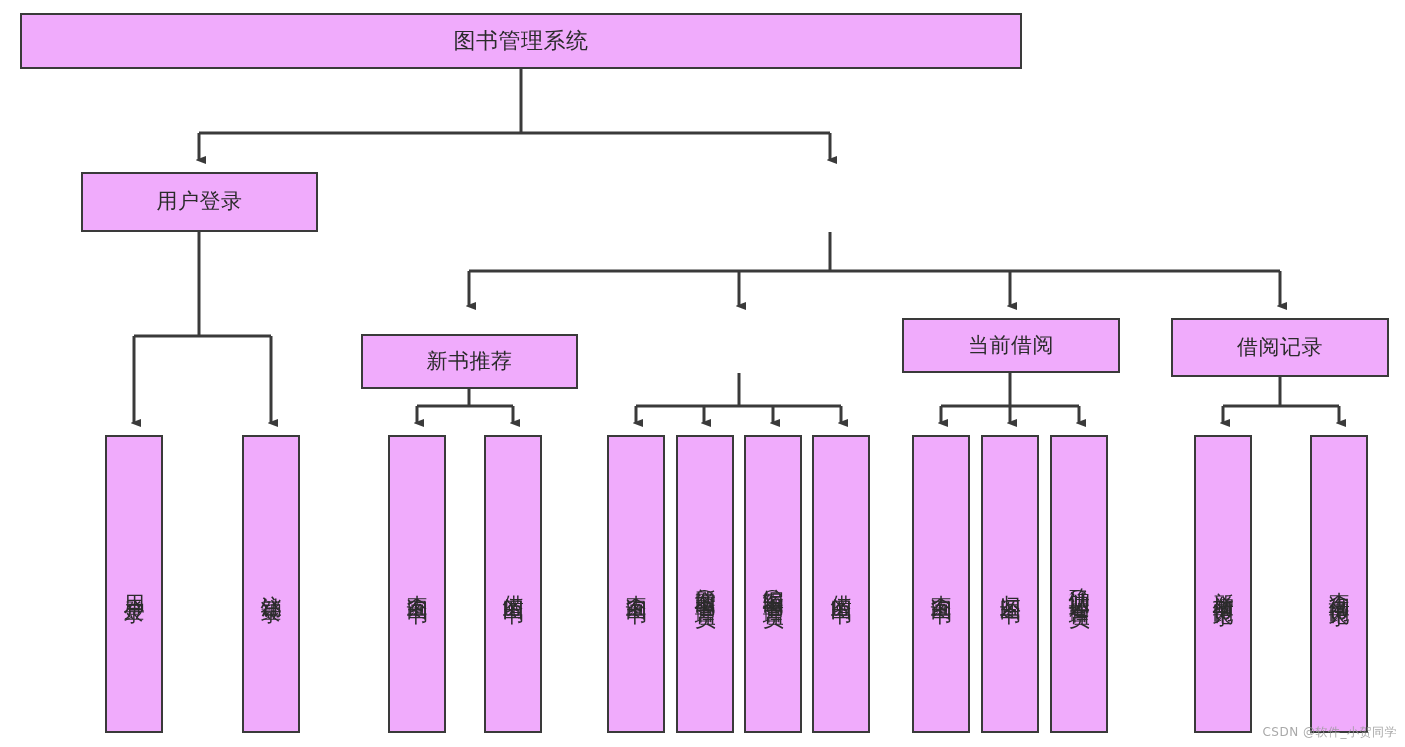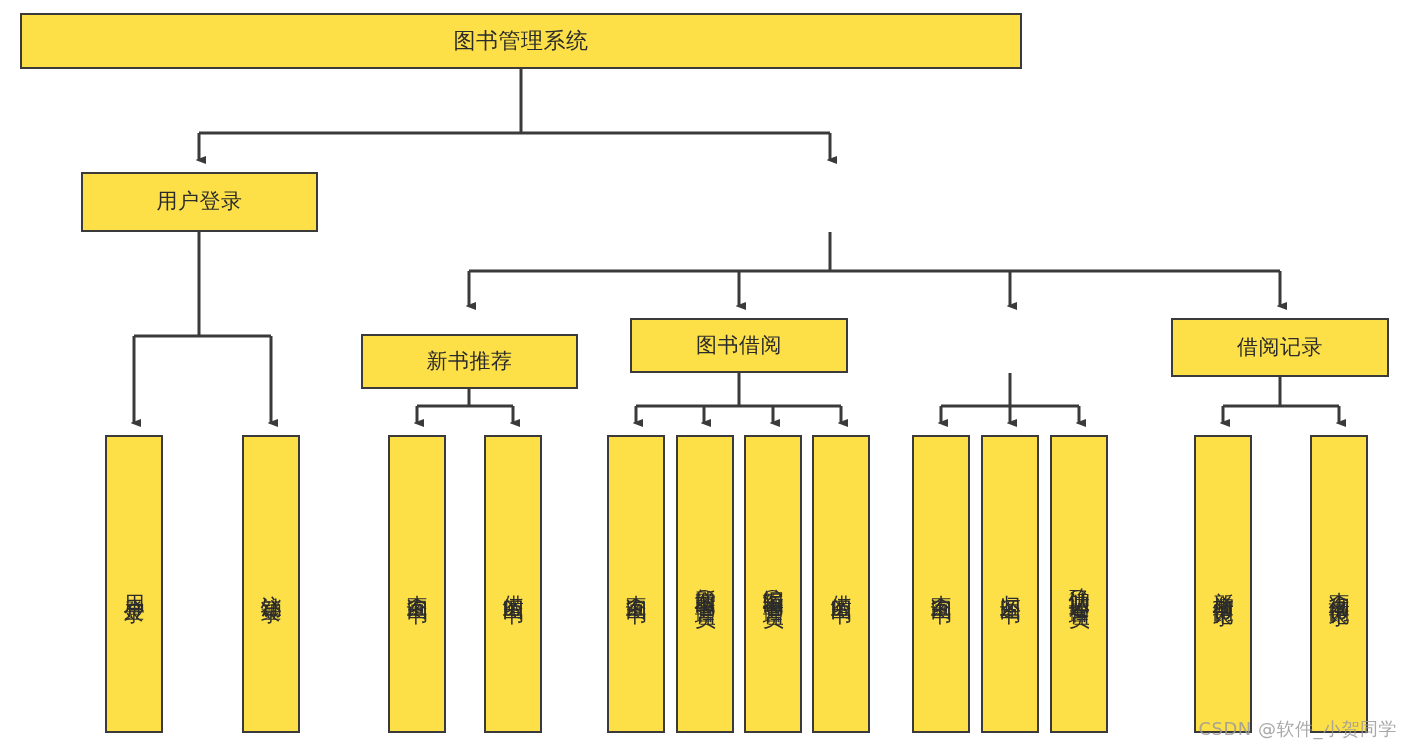--- a/index.html
+++ b/index.html
@@ -14,21 +14,21 @@
     position: relative;
     width: 1405px;
     height: 747px;
     background: #ffffff;
     overflow: hidden;
   }
   .node {
     position: absolute;
     box-sizing: border-box;
     border: 2px solid #3a3a3a;
-    background: #fde047;
+    background: #f0abfc;
     color: #2b2b2b;
     display: flex;
     align-items: center;
     justify-content: center;
     text-align: center;
   }
   .node.horiz {
     font-size: 21px;
     letter-spacing: 0.5px;
     line-height: 1.2;
@@ -55,21 +55,21 @@
     left: 0;
     top: 0;
     width: 1405px;
     height: 747px;
     pointer-events: none;
   }
   .watermark {
     position: absolute;
     right: 8px;
     bottom: 6px;
-    font-size: 18px;
+    font-size: 12px;
     color: #9a9a9a;
     opacity: 0.85;
     letter-spacing: 0.5px;
     white-space: nowrap;
     font-family: "DejaVu Sans", "Liberation Sans", sans-serif;
   }
 </style>
 </head>
 <body>
 
@@ -129,22 +129,22 @@
     <span>图书管理系统</span>
   </div>
 
   <div class="node horiz" style="left:81px; top:172px; width:237px; height:60px;">
     <span>用户登录</span>
   </div>
 
   <div class="node horiz" style="left:361px; top:334px; width:217px; height:55px;">
     <span>新书推荐</span>
   </div>
-  <div class="node horiz" style="left:630px; top:318px; width:218px; height:55px;">
-    <span>图书借阅</span>
+  <div class="node horiz" style="left:902px; top:318px; width:218px; height:55px;">
+    <span>当前借阅</span>
   </div>
   <div class="node horiz" style="left:1171px; top:318px; width:218px; height:59px;">
     <span>借阅记录</span>
   </div>
 
   <div class="node vert" style="left:105px; top:435px; width:58px; height:298px;">
     <span class="vlabel">用户登录</span>
   </div>
   <div class="node vert" style="left:242px; top:435px; width:58px; height:298px;">
     <span class="vlabel">注销登录</span>

